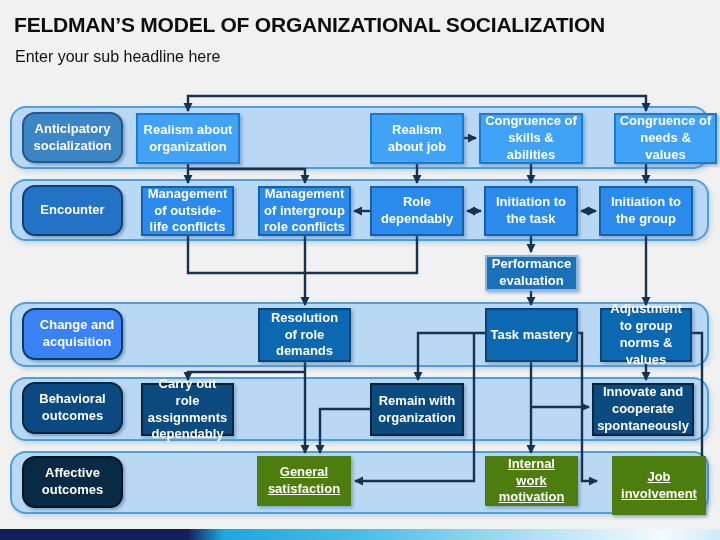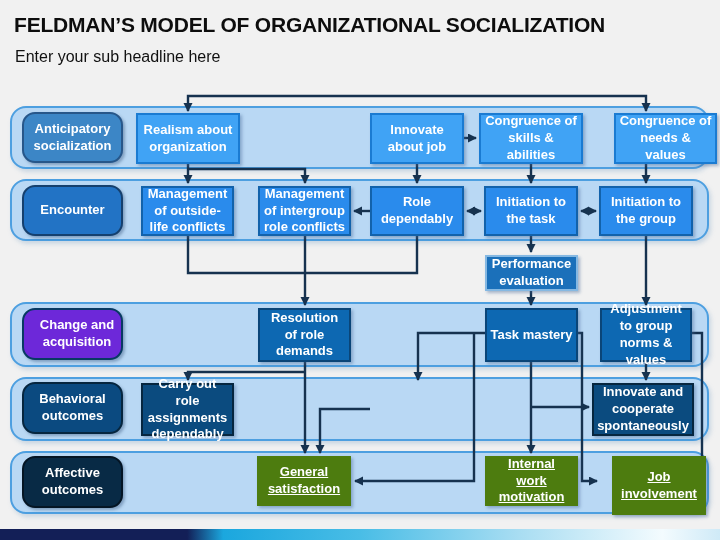--- a/index.html
+++ b/index.html
@@ -28,21 +28,21 @@
   }
   .node{
     position:absolute;display:flex;align-items:center;justify-content:center;
     text-align:center;color:#fff;font-weight:600;font-size:13px;line-height:1.3;
     box-sizing:border-box;padding:2px 3px;
     box-shadow:2px 2px 3px rgba(70,105,150,.45);
   }
   
   .l1{background:#3c86c6;border:2px solid #27578a;}
   .l2{background:#2273c5;border:2px solid #15406e;}
-  .l3{background:#6d28d9;border:2px solid #083a63;padding-left:9px;}
+  .l3{background:#3b82f6;border:2px solid #083a63;padding-left:9px;}
   .l4{background:#0b4a80;border:2px solid #06263f;}
   .l5{background:#082a45;border:2px solid #041524;}
   
   .r1{background:#40a3f5;border:2px solid #1a7bd2;}
   .r2{background:#2a8bec;border:2px solid #1262ab;}
   .r3{background:#0d68b2;border:2px solid #0a4578;}
   .r4{background:#0b4b7f;border:2px solid #06263f;}
   .r5{background:#4d7c0f;border:6px solid #4d7c0f;text-decoration:underline;}
   .perf{background:#1b70ba;border:2px solid #85b8e2;}
   #wires{position:absolute;left:0;top:0;width:720px;height:540px;pointer-events:none;}
@@ -117,37 +117,38 @@
     </g>
   </svg>
 
   <div class="rowlabel l1" style="top:112px;height:51px;">Anticipatory socialization</div>
   <div class="rowlabel l2" style="top:185px;height:51px;">Encounter</div>
   <div class="rowlabel l3" style="top:308px;height:52px;">Change and acquisition</div>
   <div class="rowlabel l4" style="top:382px;height:52px;">Behavioral outcomes</div>
   <div class="rowlabel l5" style="top:456px;height:52px;">Affective outcomes</div>
 
   <div class="node r1" style="left:136px;top:113px;width:104px;height:51px;">Realism about organization</div>
-  <div class="node r1" style="left:370px;top:113px;width:94px;height:51px;">Innovate about job</div>
+  <div class="node r1" style="left:370px;top:113px;width:94px;height:51px;">Realism about job</div>
   <div class="node r1" style="left:479px;top:113px;width:104px;height:51px;">Congruence of skills &amp; abilities</div>
   <div class="node r1" style="left:594px;top:113px;width:103px;height:51px;margin-left:20px;">Congruence of needs &amp; values</div>
 
   <div class="node r2" style="left:141px;top:186px;width:93px;height:50px;">Management of outside-life conflicts</div>
   <div class="node r2" style="left:258px;top:186px;width:93px;height:50px;">Management of intergroup role conflicts</div>
   <div class="node r2" style="left:370px;top:186px;width:94px;height:50px;">Role dependably</div>
   <div class="node r2" style="left:484px;top:186px;width:94px;height:50px;">Initiation to the task</div>
   <div class="node r2" style="left:599px;top:186px;width:94px;height:50px;">Initiation to the group</div>
 
   <div class="node perf" style="left:485px;top:255px;width:93px;height:36px;">Performance evaluation</div>
 
   <div class="node r3" style="left:258px;top:308px;width:93px;height:54px;">Resolution of role demands</div>
   <div class="node r3" style="left:485px;top:308px;width:93px;height:54px;">Task mastery</div>
   <div class="node r3" style="left:600px;top:308px;width:92px;height:54px;">Adjustment to group norms &amp; values</div>
 
   <div class="node r4" style="left:141px;top:383px;width:93px;height:53px;">Carry out role assignments dependably</div>
+  <div class="node r4" style="left:370px;top:383px;width:94px;height:53px;">Remain with organization</div>
   <div class="node r4" style="left:592px;top:383px;width:102px;height:53px;">Innovate and cooperate spontaneously</div>
 
   <div class="node r5" style="left:257px;top:456px;width:94px;height:50px;">General satisfaction</div>
   <div class="node r5" style="left:485px;top:456px;width:93px;height:50px;">Internal work motivation</div>
   <div class="node r5" style="left:612px;top:456px;width:94px;height:59px;">Job involvement</div>
 
   <div class="bar"></div>
 </div>
 
 </body></html>

